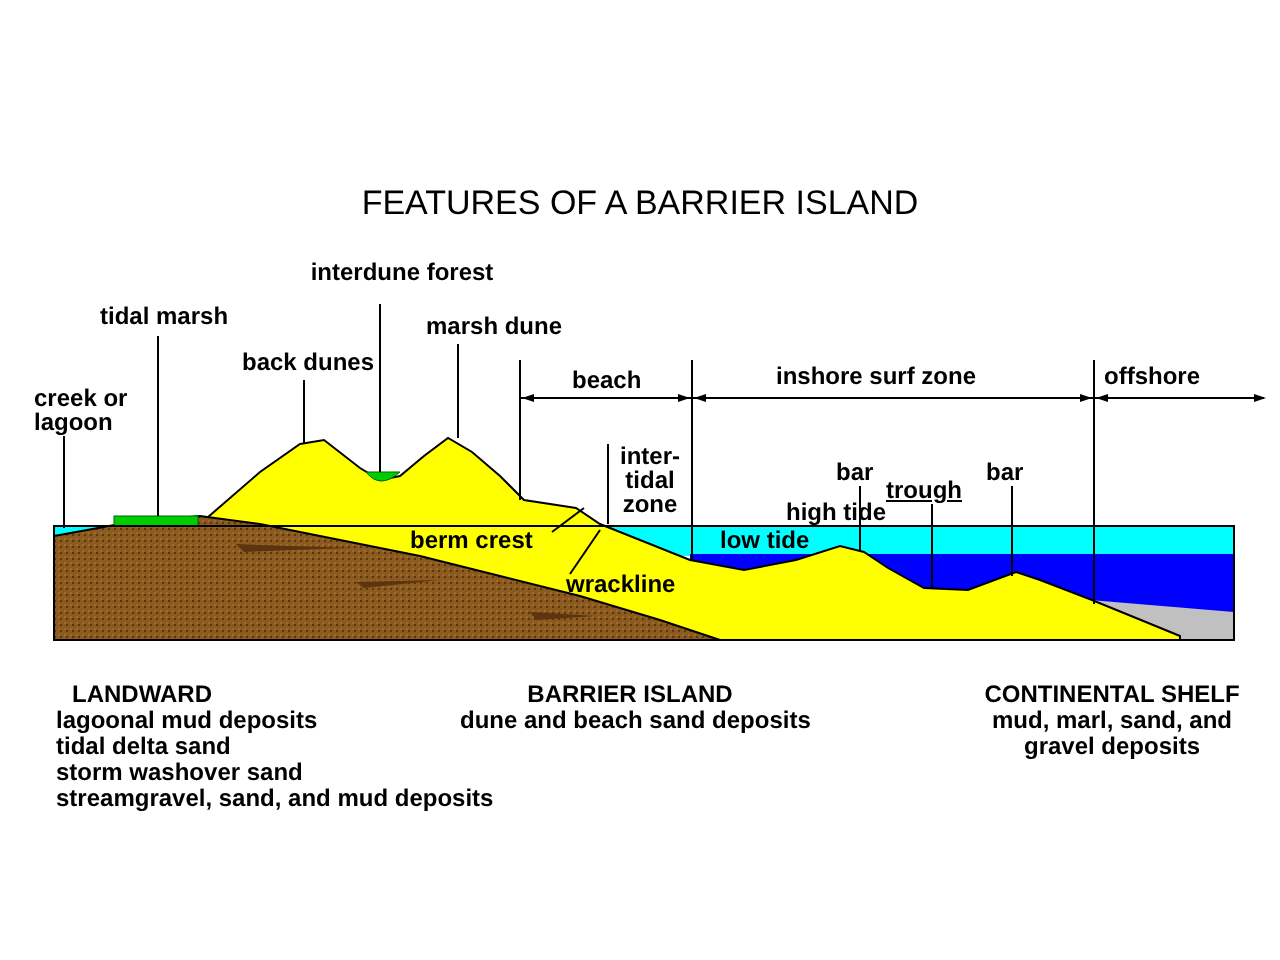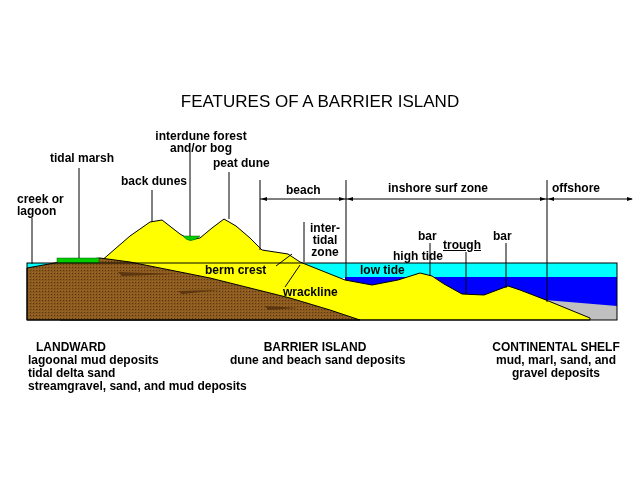--- a/index.html
+++ b/index.html
@@ -76,43 +76,43 @@
 </svg>
 
 <div class="lbl" style="left:17px;top:193px;">
   <div>creek or</div>
   <div>lagoon</div>
 </div>
 <div class="lbl" style="left:50px;top:152px;">tidal marsh</div>
 <div class="lbl" style="left:107px;top:175px;padding-left:14px;">back dunes</div>
 <div class="lbl c" style="left:146px;top:130px;width:110px;">
   <div>interdune forest</div>
-  <div>and/or bog</div>
 </div>
-<div class="lbl" style="left:213px;top:157px;">peat dune</div>
+<div class="lbl" style="left:213px;top:157px;">marsh dune</div>
 <div class="lbl" style="left:286px;top:184px;">beach</div>
 <div class="lbl" style="left:388px;top:182px;">inshore surf zone</div>
 <div class="lbl" style="left:552px;top:182px;">offshore</div>
 <div class="lbl c" style="left:306px;top:222px;width:38px;">
   <div>inter-</div>
   <div>tidal</div>
   <div>zone</div>
 </div>
 <div class="lbl" style="left:355px;top:250px;margin-left:38px;">high tide</div>
 <div class="lbl" style="left:360px;top:264px;">low tide</div>
 <div class="lbl" style="left:418px;top:230px;">bar</div>
 <div class="lbl" style="left:443px;top:239px;text-decoration:underline;">trough</div>
 <div class="lbl" style="left:493px;top:230px;">bar</div>
 <div class="lbl" style="left:205px;top:264px;">berm crest</div>
 <div class="lbl" style="left:267px;top:286px;margin-left:16px;">wrackline</div>
 
 <div class="section-head" style="left:36px;top:341px;">LANDWARD</div>
 <div class="section-list" style="left:28px;top:354px;">
   <div>lagoonal mud deposits</div>
   <div>tidal delta sand</div>
+  <div>storm washover sand</div>
   <div>streamgravel, sand, and mud deposits</div>
 </div>
 
 <div class="section-head c" style="left:240px;top:341px;width:150px;">BARRIER ISLAND</div>
 <div class="section-list c" style="left:230px;top:354px;width:170px;">
   <div>dune and beach sand deposits</div>
 </div>
 
 <div class="section-head c" style="left:476px;top:341px;width:160px;">CONTINENTAL SHELF</div>
 <div class="section-list c" style="left:476px;top:354px;width:160px;">

